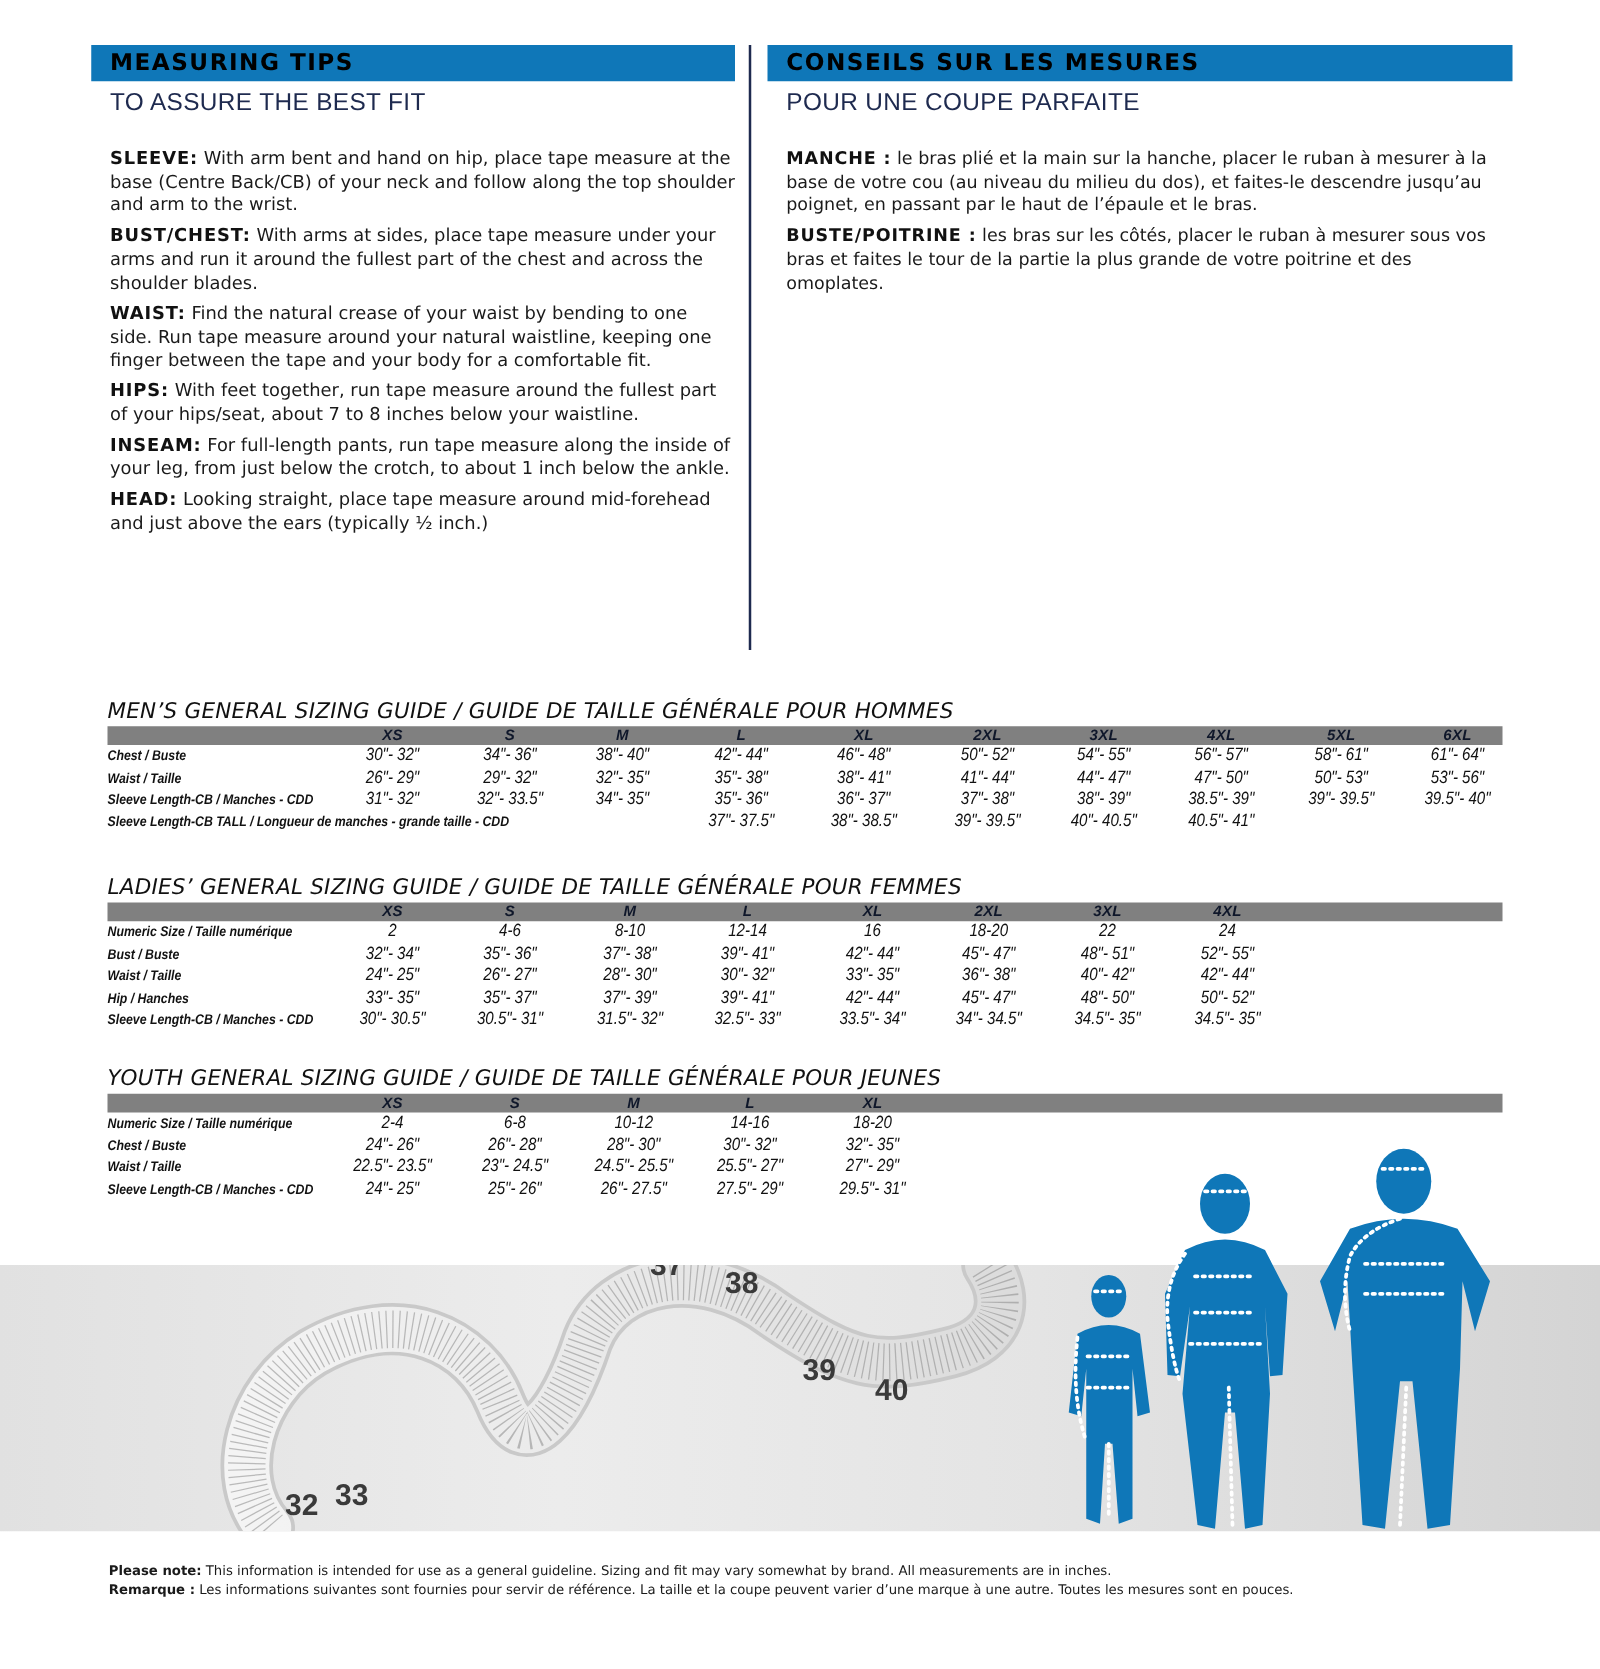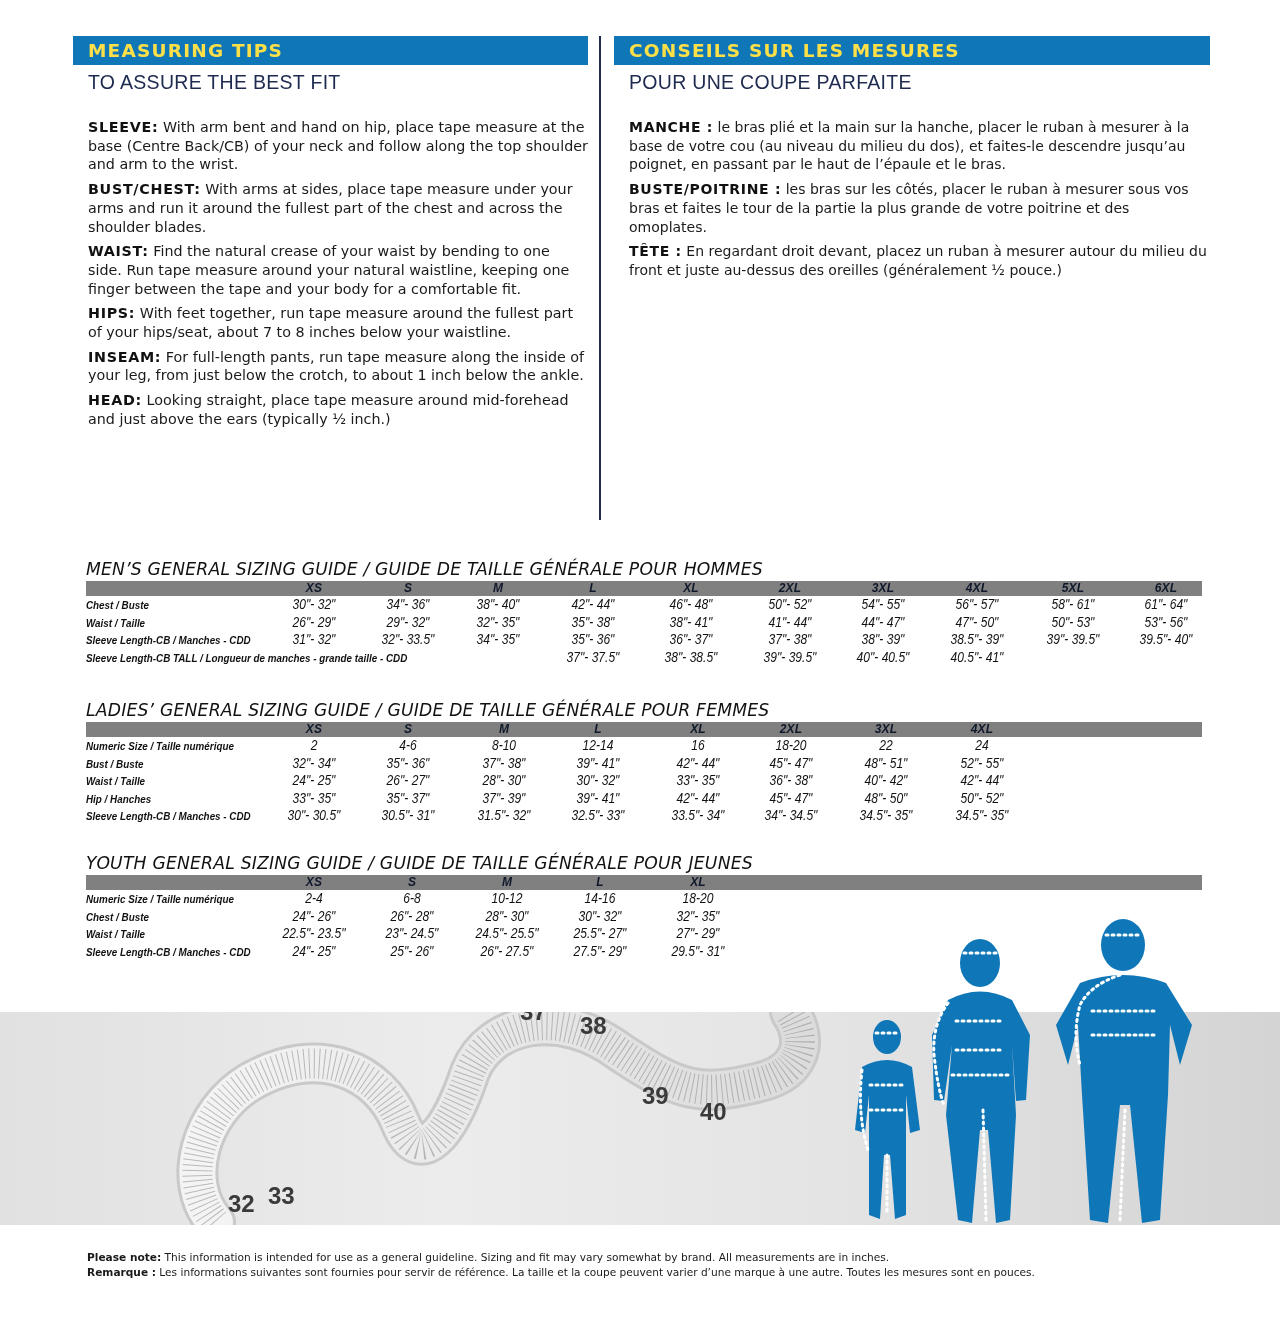--- a/index.html
+++ b/index.html
@@ -4,21 +4,21 @@
   <style>
     * { box-sizing: border-box; margin: 0; padding: 0; }
     html, body { width: 1280px; height: 1335px; background: #ffffff; overflow: hidden; }
     body { position: relative; font-family: "Liberation Sans", sans-serif; color: #1a1a1a; }
 
     
     .tips-col { position: absolute; top: 36px; }
     .tips-col.en { left: 73px; width: 515px; }
     .tips-col.fr { left: 614px; width: 596px; }
     .tips-banner {
-      background: #0f77b8; color: #fde047; height: 29px;
+      background: #0f77b8; color: #000000; height: 29px;
       font-family: "DejaVu Sans", sans-serif; font-weight: bold;
       font-size: 18.5px; letter-spacing: 1.2px;
       padding-left: 15px; line-height: 29px;
     }
     .tips-subtitle {
       font-family: "Liberation Sans", sans-serif; font-size: 19.5px;
       color: #1e2a4f; padding-left: 15px; margin-top: 6px; letter-spacing: 0.3px;
     }
     .tips-list { margin-top: 24px; padding-left: 15px; }
     .tip {
@@ -92,21 +92,20 @@
 </section>
 
 <div class="col-divider"></div>
 
 <section class="tips-col fr">
   <div class="tips-banner">CONSEILS SUR LES MESURES</div>
   <div class="tips-subtitle">POUR UNE COUPE PARFAITE</div>
   <div class="tips-list">
     <p class="tip"><span class="tip-label">MANCHE :</span><span> le bras plié et la main sur la hanche, placer le ruban à mesurer à la base de votre cou (au niveau du milieu du dos), et faites-le descendre jusqu’au poignet, en passant par le haut de l’épaule et le bras.</span></p>
     <p class="tip"><span class="tip-label">BUSTE/POITRINE :</span><span> les bras sur les côtés, placer le ruban à mesurer sous vos bras et faites le tour de la partie la plus grande de votre poitrine et des omoplates.</span></p>
-    <p class="tip"><span class="tip-label">TÊTE :</span><span> En regardant droit devant, placez un ruban à mesurer autour du milieu du front et juste au-dessus des oreilles (généralement ½ pouce.)</span></p>
   </div>
 </section>
 
 <section class="guide" style="top:559px;">
   <div class="guide-title">MEN’S GENERAL SIZING GUIDE / GUIDE DE TAILLE GÉNÉRALE POUR HOMMES</div>
   <div class="guide-head">
       <span class="hcell" style="left: 228px;">XS</span>
       <span class="hcell" style="left: 322px;">S</span>
       <span class="hcell" style="left: 412px;">M</span>
       <span class="hcell" style="left: 507px;">L</span>

